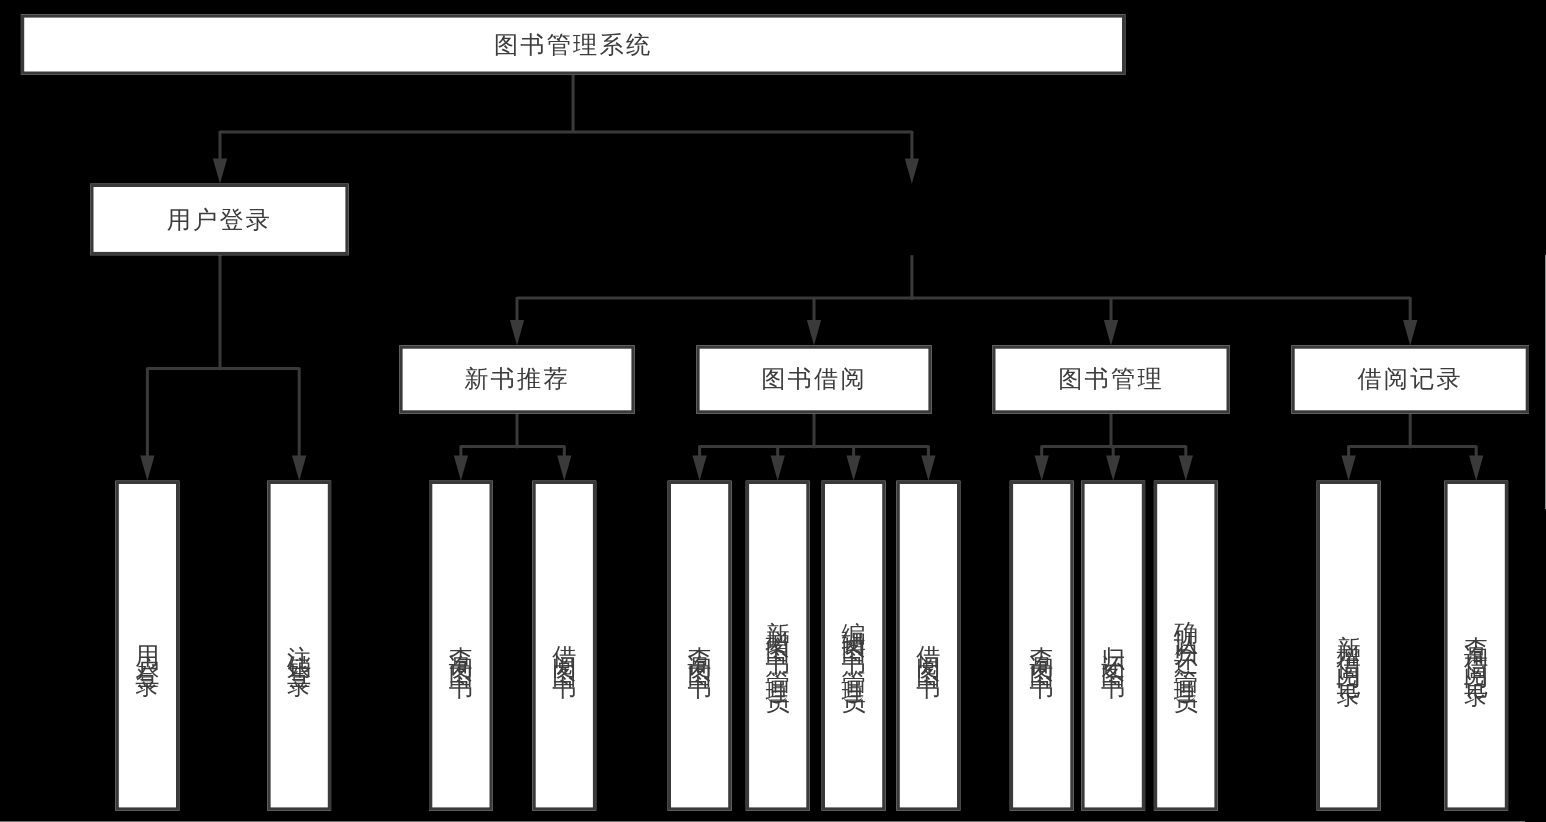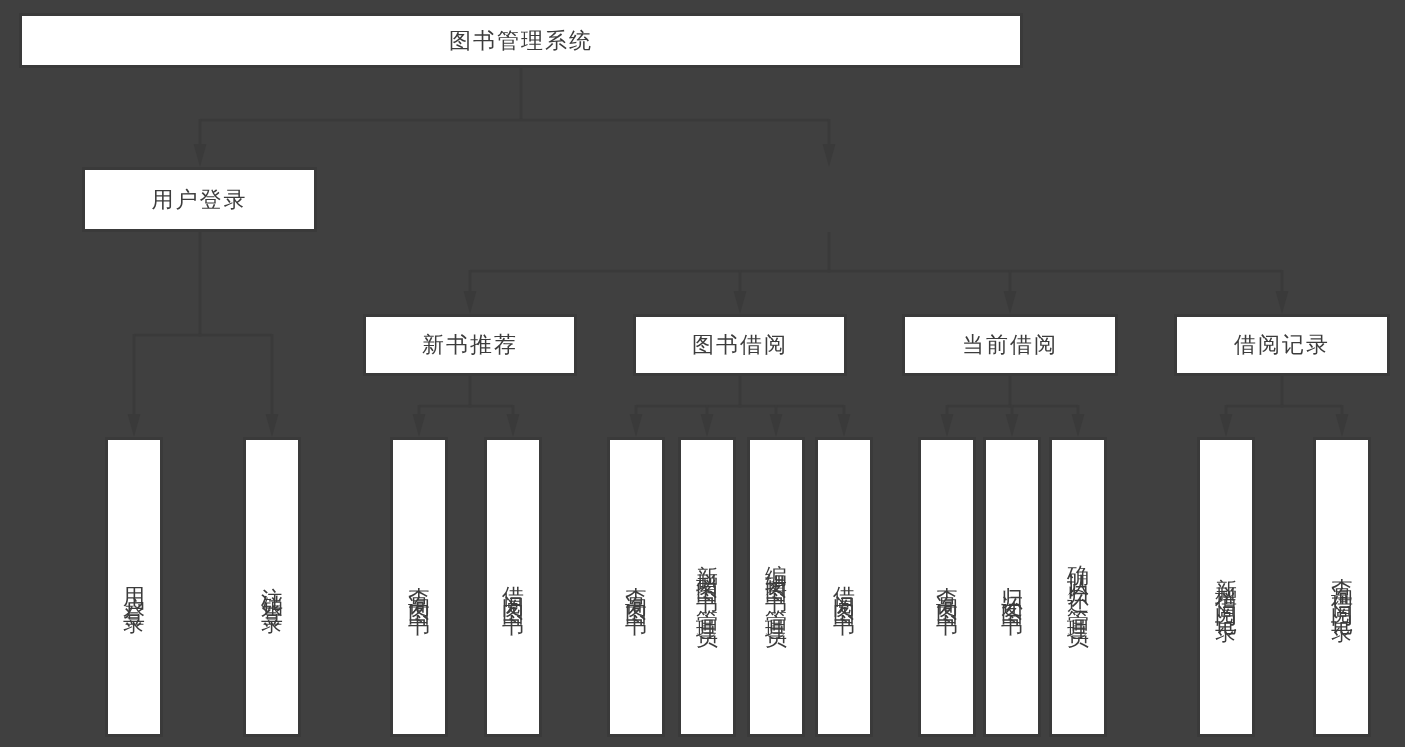--- a/index.html
+++ b/index.html
@@ -1,20 +1,20 @@
 <!DOCTYPE html>
 <html><head>
 <meta charset="utf-8">
 <style>
   html, body { margin: 0; padding: 0; background: #ffffff; }
   .stage {
     position: relative;
     width: 1405px;
     height: 747px;
-    background: #404040;
+    background: #000000;
     font-family: "Liberation Sans", sans-serif;
     overflow: hidden;
   }
   .edges { position: absolute; left: 0; top: 0; width: 1405px; height: 747px; }
   .edges line, .edges polyline { stroke: #3a3a3a; stroke-width: 2.75; fill: none; }
   .edges polygon { fill: #3a3a3a; stroke: none; }
   .box {
     position: absolute;
     box-sizing: border-box;
     border: 3px solid #3a3a3a;
@@ -141,21 +141,21 @@
     <span class="hl">用户登录</span>
   </div>
 
   <div class="box lv3" style="left:363px; width:214px;">
     <span class="hl">新书推荐</span>
   </div>
   <div class="box lv3" style="left:633px; width:214px;">
     <span class="hl">图书借阅</span>
   </div>
   <div class="box lv3" style="left:902px; width:216px;">
-    <span class="hl">当前借阅</span>
+    <span class="hl">图书管理</span>
   </div>
   <div class="box lv3" style="left:1174px; width:216px;">
     <span class="hl">借阅记录</span>
   </div>
 
   <div class="box leaf" style="left:105px;">
     <span class="vl">用户登录</span>
   </div>
   <div class="box leaf" style="left:243px;">
     <span class="vl">注销登录</span>

